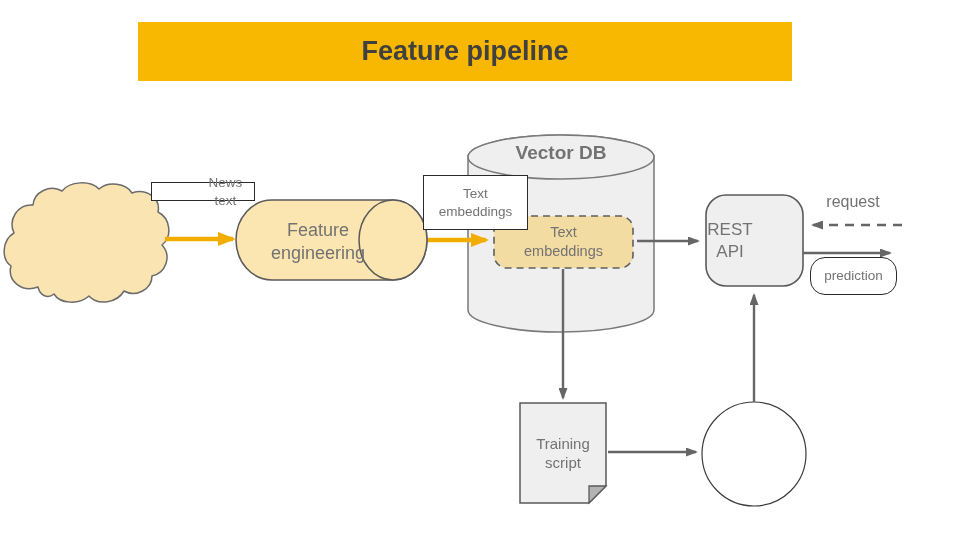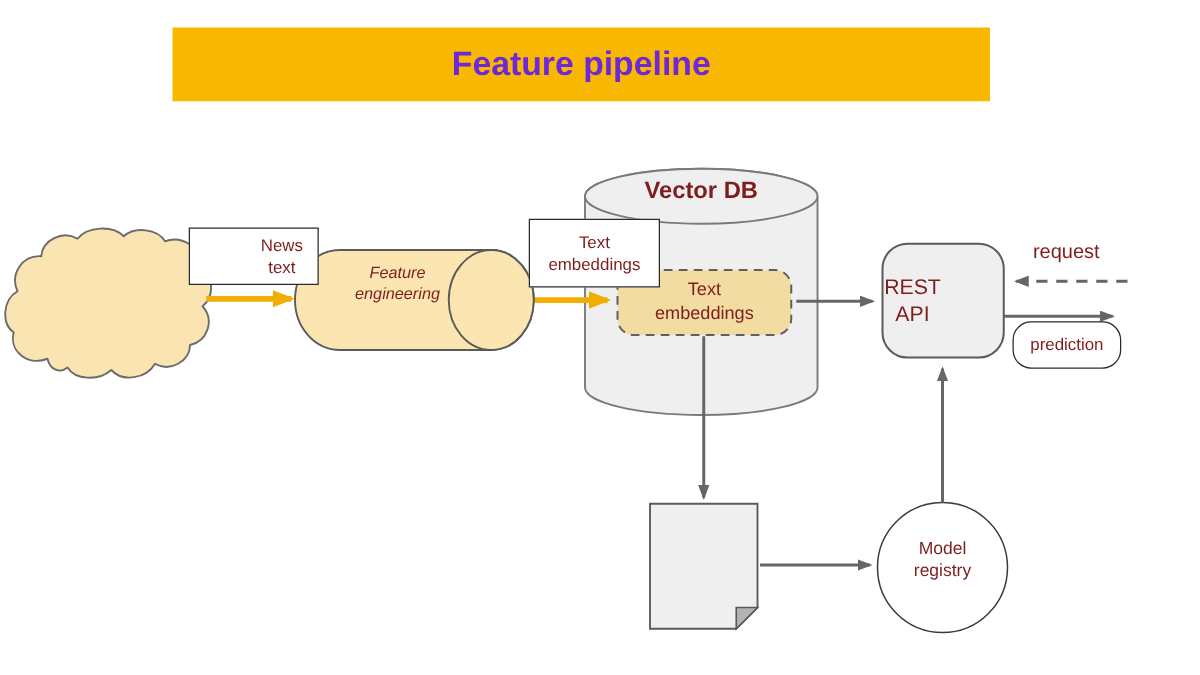--- a/index.html
+++ b/index.html
@@ -3,31 +3,31 @@
 <meta charset="utf-8">
 <style>
   html,body{margin:0;padding:0;background:#ffffff;}
   .canvas{
     position:relative;width:960px;height:540px;background:#ffffff;
     font-family:"Liberation Sans", sans-serif;color:#1d1d1d;overflow:hidden;
   }
   .canvas svg{position:absolute;left:0;top:0;}
   .label{
     position:absolute;display:flex;align-items:center;justify-content:center;
-    text-align:center;line-height:1.28;color:#7f1d1d;box-sizing:border-box;
+    text-align:center;line-height:1.28;color:#737373;box-sizing:border-box;
   }
   .boxed{background:#ffffff;border:1.5px solid #2a2a2a;}
   .title-banner{
     position:absolute;left:138px;top:22px;width:654px;height:59px;
     background:#F8B802;display:flex;align-items:center;justify-content:center;
-    font-size:27px;font-weight:700;color:#6d28d9;
+    font-size:27px;font-weight:700;color:#404040;
   }
   .lbl-alpaca{left:25px;top:217px;width:124px;height:48px;font-size:14.5px;}
-  .box-newstext{left:151px;top:182px;width:104px;height:46px;font-size:13.5px;padding-left:45px;}
-  .lbl-feateng{left:263px;top:203px;width:110px;height:48px;font-size:13px;font-style:italic;}
+  .box-newstext{left:151px;top:182px;width:104px;height:19px;font-size:13.5px;padding-left:45px;}
+  .lbl-feateng{left:263px;top:218px;width:110px;height:48px;font-size:18px;}
   .box-textemb{left:423px;top:175px;width:105px;height:55px;font-size:13.5px;padding:0 14px;}
   .lbl-vectordb{left:491px;top:140px;width:140px;height:27px;font-size:19px;font-weight:700;}
   .lbl-embstore{left:494px;top:216px;width:139px;height:52px;font-size:14.5px;padding:0 24px;}
   .lbl-restapi{left:700px;top:213px;width:60px;height:56px;font-size:17px;}
   .lbl-request{left:808px;top:191px;width:90px;height:22px;font-size:16px;}
   .box-prediction{left:810px;top:257px;width:87px;height:38px;font-size:13.5px;border-radius:15px;}
   .lbl-training{left:523px;top:429px;width:80px;height:48px;font-size:15px;}
   .lbl-registry{left:714px;top:425px;width:80px;height:46px;font-size:14px;}
 </style>
 </head>
@@ -80,20 +80,20 @@
   </svg>
 
   <div class="title-banner">
     <span>Feature pipeline</span>
   </div>
 
   <div class="label lbl-feateng">Feature engineering</div>
   <div class="label lbl-vectordb">Vector DB</div>
   <div class="label lbl-embstore">Text embeddings</div>
   <div class="label lbl-restapi">REST API</div>
-  <div class="label lbl-registry">Model registry</div>
+  <div class="label lbl-training">Training script</div>
 
   <div class="label boxed box-newstext">News text</div>
   <div class="label boxed box-textemb">Text embeddings</div>
   <div class="label lbl-request">request</div>
   <div class="label boxed box-prediction">prediction</div>
 
 </div>
 
 </body></html>

